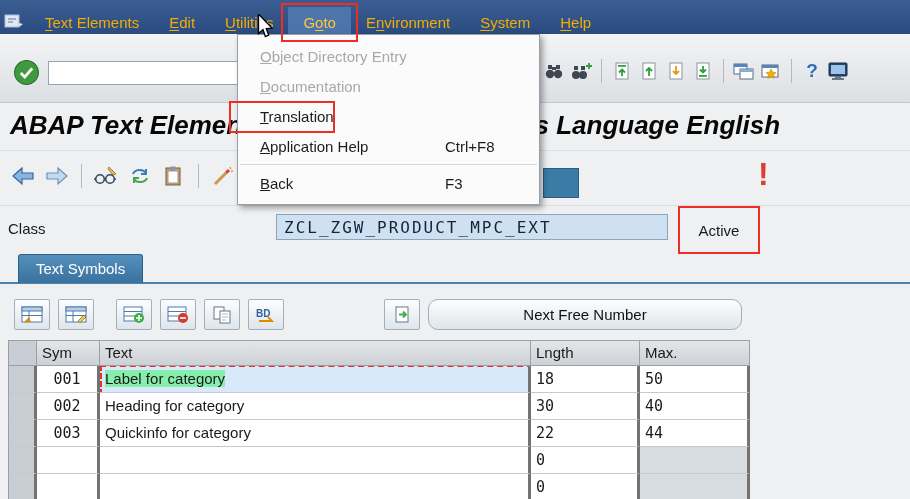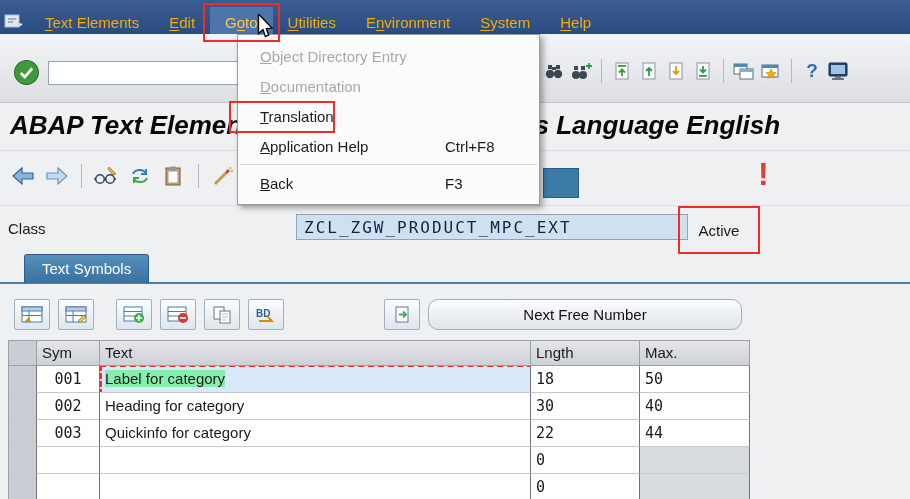--- a/index.html
+++ b/index.html
@@ -44,46 +44,46 @@
 
   
   .app-toolbar{position:absolute;top:150px;left:0;right:0;height:55px;border-bottom:1px solid #dadde1;}
   .at-left{position:absolute;left:8px;top:12px;display:flex;align-items:center;gap:4px;}
   .aticon{display:flex;align-items:center;justify-content:center;width:30px;height:28px;}
   .partial-icon{position:absolute;left:543px;top:18px;width:34px;height:28px;background:#3a7ca6;border:1px solid #2a5d7f;}
   .exclaim{position:absolute;left:758px;top:6px;font-weight:bold;font-size:32px;color:#de3d32;}
 
   
   .lbl-class{position:absolute;left:8px;top:220px;}
-  .class-field{position:absolute;left:296px;top:214px;width:392px;height:26px;background:#cfe0f1;
+  .class-field{position:absolute;left:276px;top:214px;width:392px;height:26px;background:#cfe0f1;
                border:1px solid #8aa5c0;line-height:26px;padding-left:7px;box-sizing:border-box;
                font-family:"DejaVu Sans Mono",monospace;font-size:16px;letter-spacing:2px;color:#10253c;}
   .active-box{position:absolute;left:678px;top:206px;width:78px;height:44px;border:2px solid #ee2d24;
               display:flex;align-items:center;justify-content:center;z-index:80;}
 
   
-  .tab{position:absolute;left:24px;top:254px;height:28px;line-height:28px;padding:0 17px;
+  .tab{position:absolute;left:18px;top:254px;height:28px;line-height:28px;padding:0 17px;
        background:linear-gradient(#5590bd,#39719f);color:#fff;border:1px solid #2f5f88;border-bottom:none;
        border-radius:3px 3px 0 0;z-index:2;}
   .tabline{position:absolute;left:0;top:282px;width:910px;height:2px;background:#4a82ad;}
 
   
   .grid-toolbar{position:absolute;left:14px;top:299px;display:flex;align-items:center;gap:8px;}
   .gbtn{width:36px;height:31px;background:linear-gradient(#fcfdfe,#dfe5ea);border:1px solid #9fb1c1;
         border-radius:2px;display:flex;align-items:center;justify-content:center;padding:0;}
   .gsp8{width:6px;} .gsp86{width:84px;}
   .nfn-btn{width:314px;height:31px;background:linear-gradient(#fcfdfe,#dfe5ea);border:1px solid #9fb1c1;
            border-radius:10px;font:15px "Liberation Sans",sans-serif;color:#111;}
 
   
   .tbl{position:absolute;left:8px;top:340px;display:grid;grid-template-columns:28px 63px 431px 109px 110px;
        border-top:1px solid #9aa0a8;border-left:1px solid #9aa0a8;}
   .th{height:24px;line-height:24px;background:linear-gradient(#e4e6e9,#cdd0d5);
       border-right:1px solid #9aa0a8;border-bottom:1px solid #9aa0a8;padding-left:5px;color:#1a1a1a;}
-  .td{height:26px;line-height:26px;background:#fff;border-right:1px solid #737373;
+  .td{height:26px;line-height:26px;background:#fff;border-right:3px solid #737373;
       border-bottom:1px solid #c6cad0;padding-left:5px;overflow:hidden;position:relative;}
   .selcol{background:#c9ced5;padding:0;}
   .mono{font-family:"DejaVu Sans Mono",monospace;font-size:15px;}
   .symcell{text-align:center;padding:0;}
   .graycell{background:#d7dce1;}
   .seltext{background:#d8e9fb;}
   .hl{background:#86efac;}
   .cell-ann{position:absolute;left:0;top:-1px;width:429px;height:26px;border:2px dashed #ee2d24;
             pointer-events:none;z-index:60;}
 
@@ -98,25 +98,25 @@
   <div class="menubar">
     <span class="winicon">
       <svg width="20" height="16" viewBox="0 0 20 16">
           <rect x="1" y="1" width="14" height="12" fill="#dfe7f2" stroke="#aebdd2"></rect>
           <path d="M4 5h8M4 8h5" stroke="#5b79a8" stroke-width="1.2"></path>
           <path d="M15 13l4-3-4-1z" fill="#dfe7f2"></path>
         </svg>
     </span>
     <span class="mi"><u>T</u>ext Elements</span>
     <span class="mi"><u>E</u>dit</span>
+    <span class="mi"><u>U</u>tilities</span>
     <span class="mi open">
       <span>G<u>o</u>to</span>
       <span class="ann"></span>
     </span>
-    <span class="mi"><u>U</u>tilities</span>
     <span class="mi">E<u>n</u>vironment</span>
     <span class="mi"><u>S</u>ystem</span>
     <span class="mi"><u>H</u>elp</span>
   </div>
 
   <div class="std-toolbar">
     <button class="enter-btn">
       <svg width="27" height="27" viewBox="0 0 26 26">
           <circle cx="13" cy="13" r="11.5" fill="#3f9a3f" stroke="#2b6d2b"></circle>
           <path d="M7.5 13.5l3.8 3.8L18.5 9" stroke="#fff" stroke-width="2.6" fill="none"></path>

